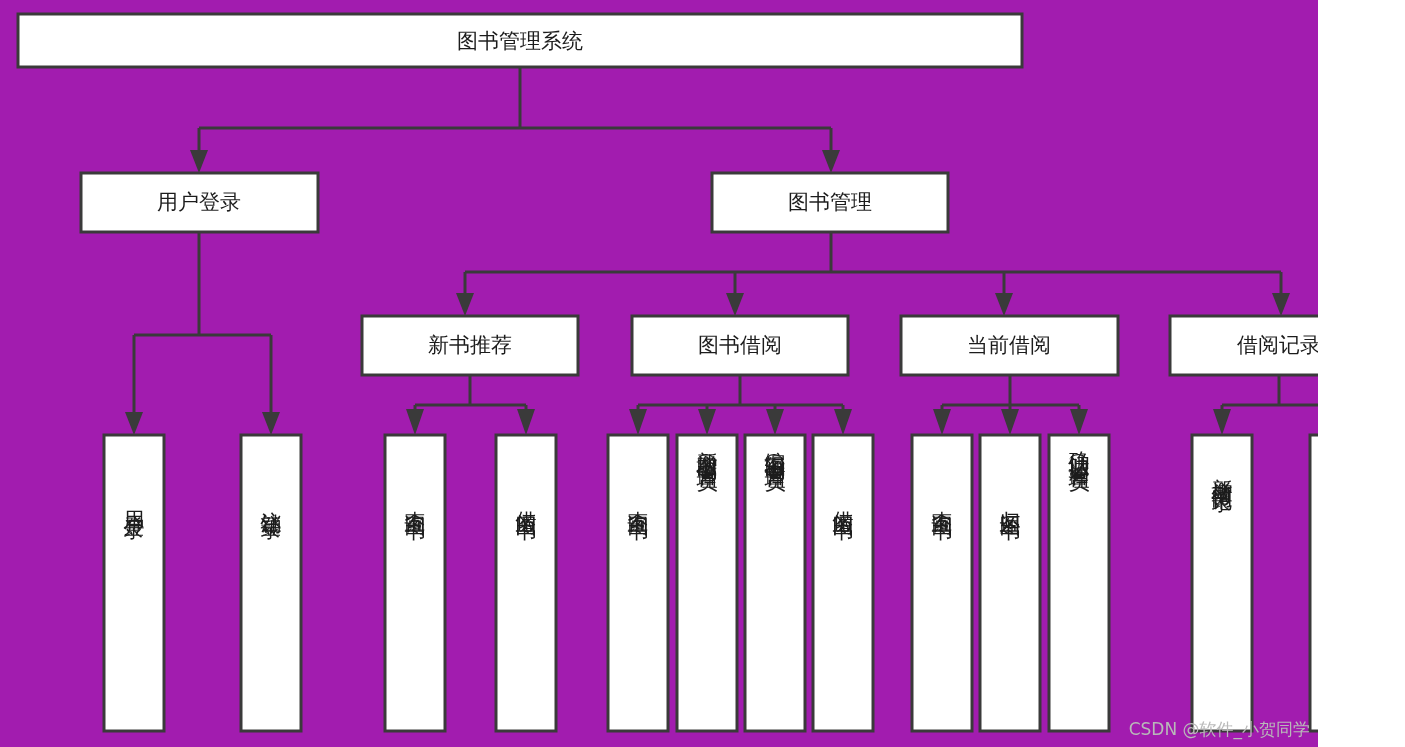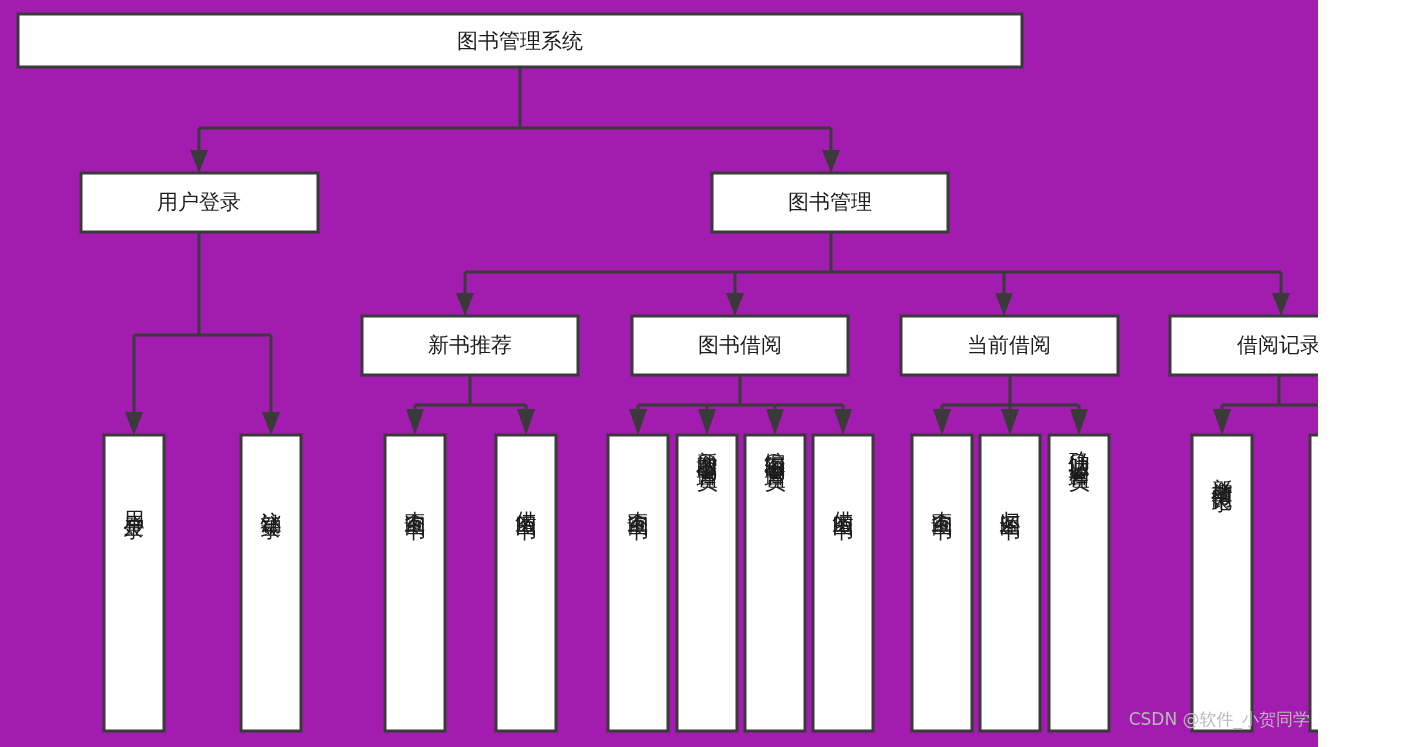--- a/index.html
+++ b/index.html
@@ -54,21 +54,21 @@
     font-size: 21px;
     fill: #1c1c1c;
     writing-mode: vertical-rl;
     text-orientation: upright;
     text-anchor: middle;
     letter-spacing: 3px;
   }
   .watermark {
     position: absolute;
     right: 8px;
-    bottom: 16px;
+    bottom: 6px;
     font-family: "DejaVu Sans", "Liberation Sans", sans-serif;
     font-size: 17px;
     color: #b9b9b9;
     white-space: nowrap;
     pointer-events: none;
     user-select: none;
   }
 </style>
 </head>
 <body>

